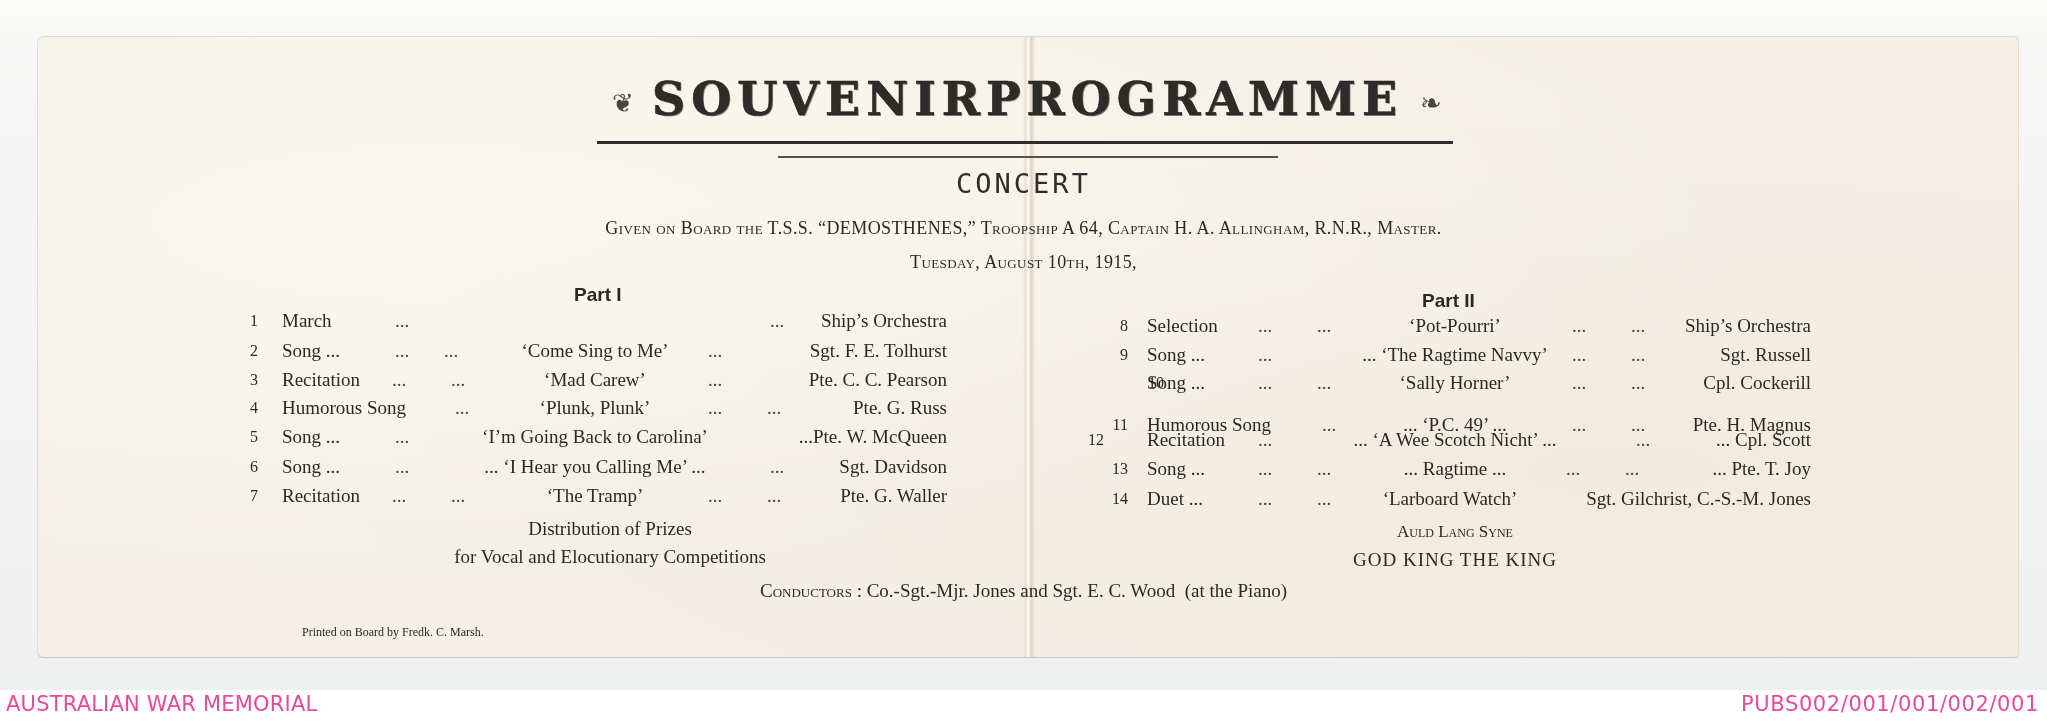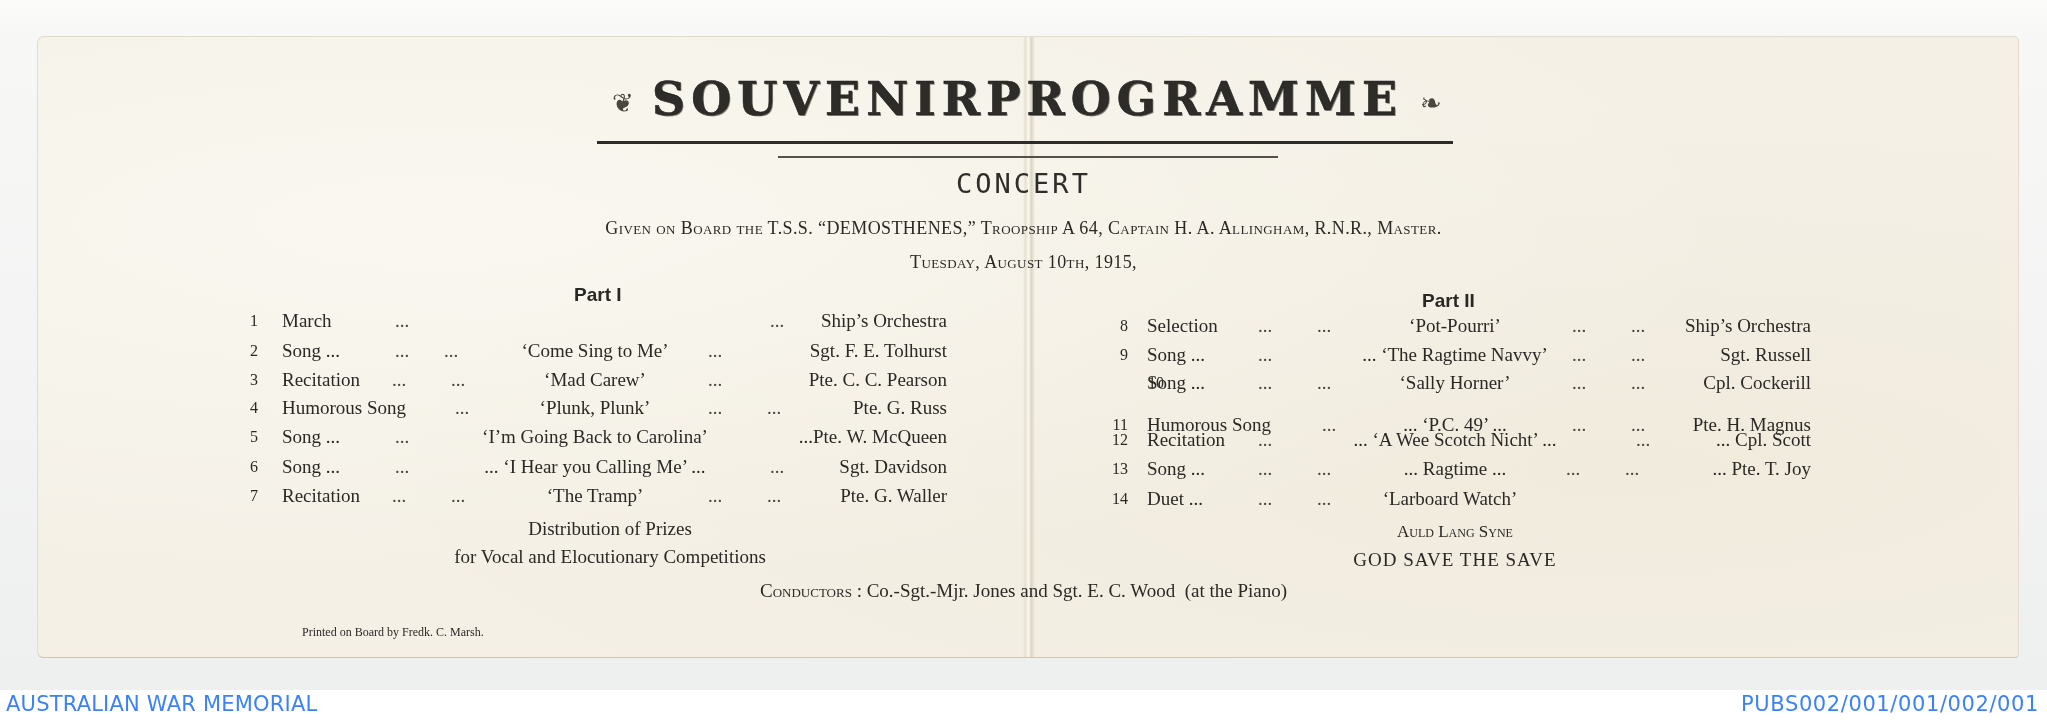--- a/index.html
+++ b/index.html
@@ -47,21 +47,21 @@
 
   .row { position:absolute; height:26px; font-size:19px; line-height:26px; }
   .num { position:absolute; text-align:right; width:22px; font-size:16px; }
   .cell { position:absolute; white-space:nowrap; }
   .dots { position:absolute; white-space:nowrap; color:#4a4640; }
   .ctr { text-align:center; }
   .rgt { text-align:right; }
 
   .footer-text { font-size:19px; }
   .printed { font-size:12px; left:302px; top:625px; }
-  .caption { font-family:"DejaVu Sans", sans-serif; font-size:21px; color:#3b82f6; top:692px; font-weight:normal; letter-spacing:0.2px; }
+  .caption { font-family:"DejaVu Sans", sans-serif; font-size:21px; color:#ec4899; top:692px; font-weight:normal; letter-spacing:0.2px; }
 </style>
 </head>
 <body>
 
 <div class="scan-bg"></div>
 
 <div class="paper">
   <div class="fold"></div>
 </div>
 
@@ -170,46 +170,47 @@
   </div>
   <div class="row" style="left:0; top:412px; width:1810px;">
     <span class="num" style="left:1104px; width:24px;">11</span>
     <span class="cell" style="left:1147px;">Humorous Song</span>
     <span class="dots" style="left:1322px;">...</span>
     <span class="cell ctr" style="left:1310px; width:290px;">... ‘P.C. 49’ ...</span>
     <span class="dots" style="left:1572px; word-spacing:40px;">...   ...</span>
     <span class="cell rgt" style="left:1640px; width:171px;">Pte. H. Magnus</span>
   </div>
   <div class="row" style="left:0; top:427px; width:2047px;">
-    <span class="num" style="left:1104px; width:24px;">12</span>
+    <span class="num" style="left:1080px; width:24px;">12</span>
     <span class="cell" style="left:1147px;">Recitation</span>
     <span class="dots" style="left:1258px;">...</span>
     <span class="cell ctr" style="left:1310px; width:290px;">... ‘A Wee Scotch Nicht’ ...</span>
     <span class="dots" style="left:1636px;">...</span>
     <span class="cell rgt" style="left:1640px; width:171px;text-align:right;">... Cpl. Scott</span>
   </div>
   <div class="row" style="left:0; top:456px; width:2047px;">
     <span class="num" style="left:1104px; width:24px;">13</span>
     <span class="cell" style="left:1147px;">Song ...</span>
     <span class="dots" style="left:1258px; word-spacing:40px;">...   ...</span>
     <span class="cell ctr" style="left:1310px; width:290px;">... Ragtime ...</span>
     <span class="dots" style="left:1566px; word-spacing:40px;">...   ...</span>
     <span class="cell rgt" style="left:1640px; width:171px;">... Pte. T. Joy</span>
   </div>
   <div class="row" style="left:0; top:486px; width:2047px;">
     <span class="num" style="left:1104px; width:24px;">14</span>
     <span class="cell" style="left:1147px;">Duet ...</span>
     <span class="dots" style="left:1258px; word-spacing:40px;">...   ...</span>
     <span class="cell ctr" style="left:1335px; width:230px;">‘Larboard Watch’</span>
     <span class="dots" style="left:1572px;"></span>
+    <span class="cell rgt" style="left:1540px; width:271px;">Sgt. Gilchrist, C.-S.-M. Jones</span>
   </div>
 </div>
 
 <div class="abs sc" style="left:1300px; width:310px; top:522px; text-align:center; font-size:17px;">Auld Lang Syne</div>
-<div class="abs footer-text" style="left:1300px; width:310px; top:549px; text-align:center; letter-spacing:1px;">GOD SAVE THE SAVE</div>
+<div class="abs footer-text" style="left:1300px; width:310px; top:549px; text-align:center; letter-spacing:1px;">GOD KING THE KING</div>
 
 <div class="abs footer-text" style="left:0; width:2047px; top:580px; text-align:center;">
   <span class="sc">Conductors :</span>
   <span style="white-space:pre;">Co.-Sgt.-Mjr. Jones and Sgt. E. C. Wood  (at the Piano)</span>
 </div>
 
 <div class="abs printed">Printed on Board by Fredk. C. Marsh.</div>
 
 <div class="abs caption" style="left:6px;">AUSTRALIAN WAR MEMORIAL</div>
 <div class="abs caption" style="right:8px; letter-spacing:0.6px;">PUBS002/001/001/002/001</div>

